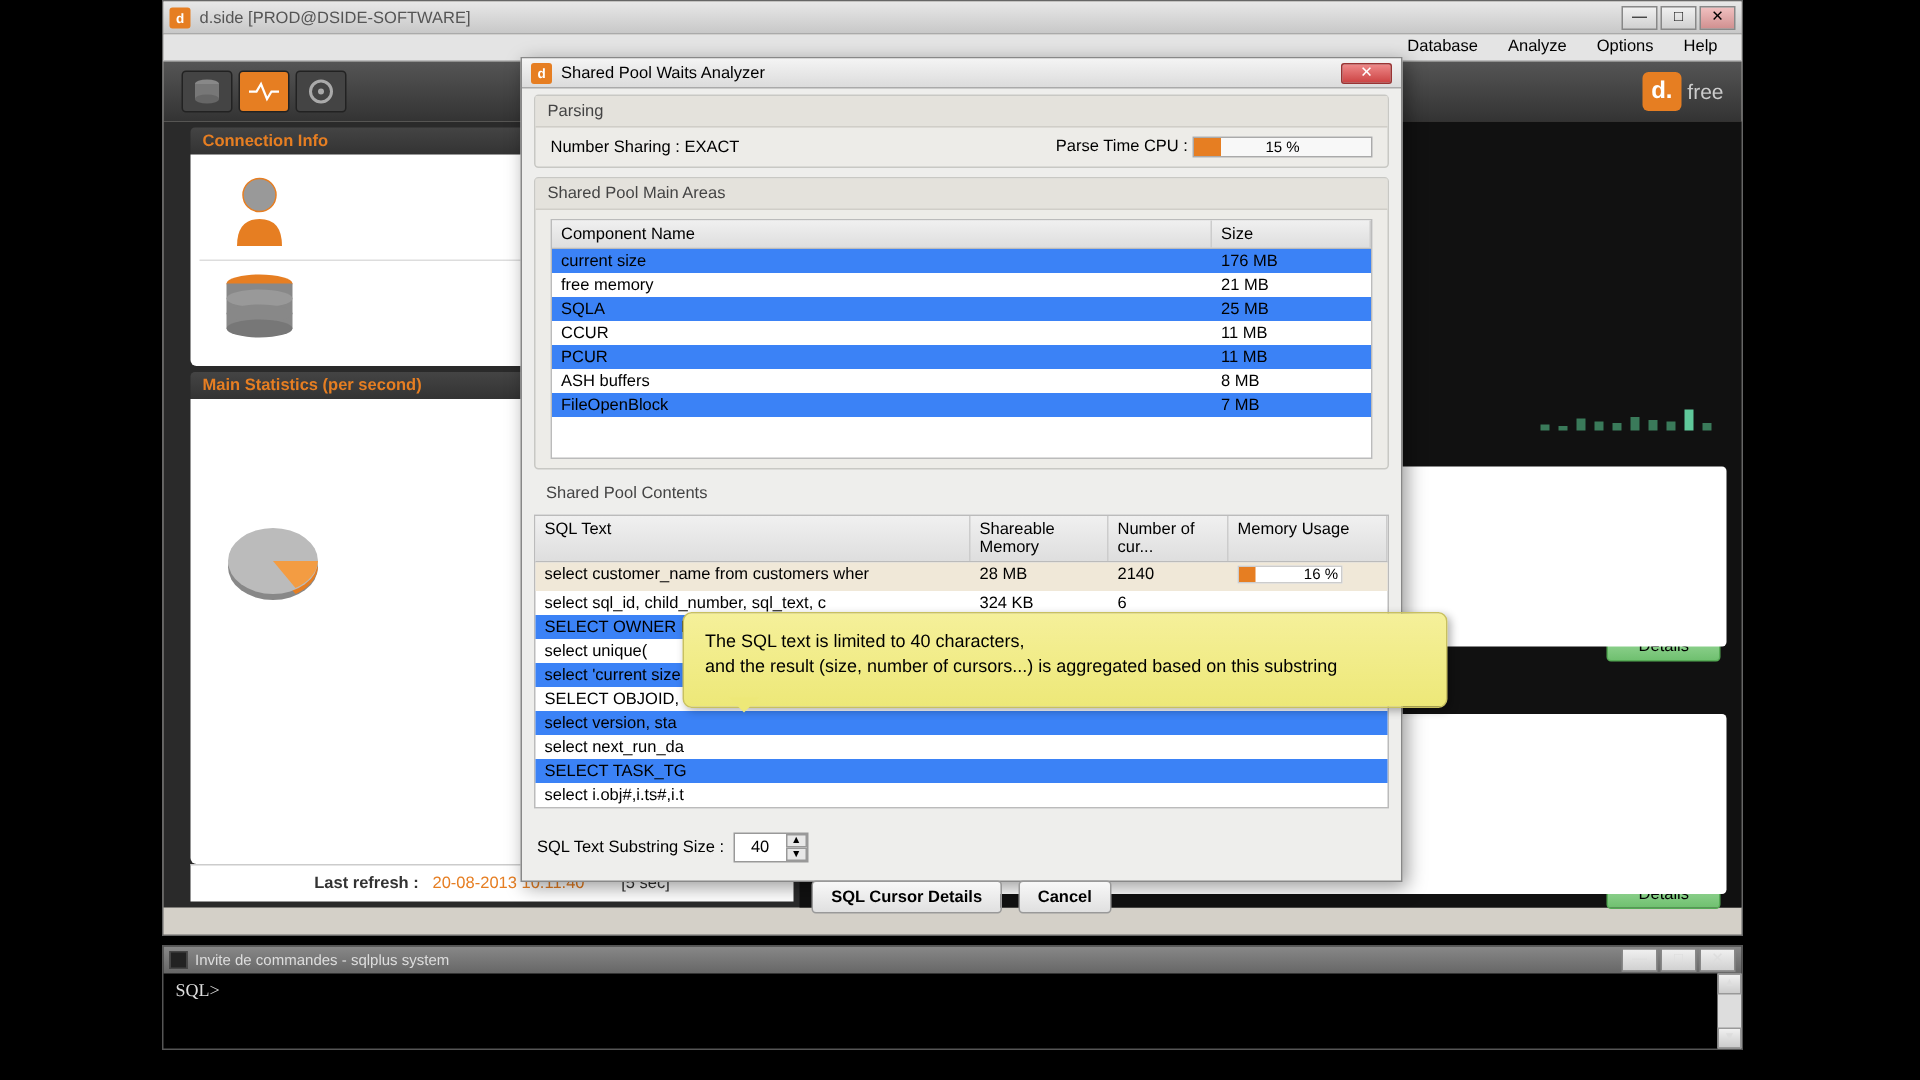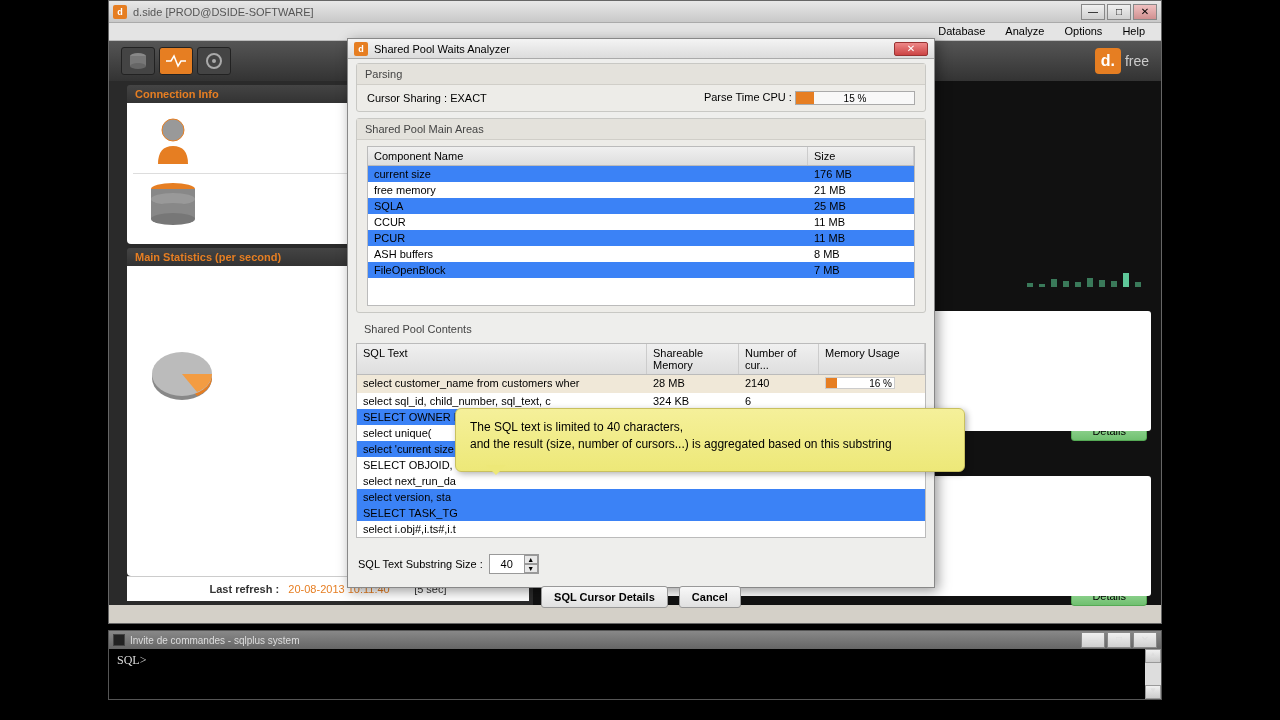--- a/index.html
+++ b/index.html
@@ -260,21 +260,21 @@
   <div class="dialog-titlebar">
     <div class="icon">d</div>
     <div class="title">Shared Pool Waits Analyzer</div>
     <div class="dlg-close">✕</div>
   </div>
   <div class="dlg-body">
     <div class="dlg-group">
       <div class="dlg-group-title">Parsing</div>
       <div class="dlg-group-content parsing-row">
         <div>
-          <span>Cursor Sharing :</span>
+          <span>Number Sharing :</span>
           <span>EXACT</span>
         </div>
         <div>
           <span>Parse Time CPU :</span>
           <span class="parse-bar">
             <span class="parse-bar-fill" style="width:15%"></span>
             <span class="parse-bar-text">15 %</span>
           </span>
         </div>
       </div>
@@ -362,28 +362,28 @@
                 <div style="width:92px"></div>
                 <div style="width:80px"></div>
                 <div style="flex:1"></div>
               </div>
               <div class="grid-row">
                 <div style="width:290px">SELECT OBJOID, </div>
                 <div style="width:92px"></div>
                 <div style="width:80px"></div>
                 <div style="flex:1"></div>
               </div>
+              <div class="grid-row alt">
+                <div style="width:290px">select version, sta</div>
+                <div style="width:92px"></div>
+                <div style="width:80px"></div>
+                <div style="flex:1"></div>
+              </div>
               <div class="grid-row">
                 <div style="width:290px">select next_run_da</div>
-                <div style="width:92px"></div>
-                <div style="width:80px"></div>
-                <div style="flex:1"></div>
-              </div>
-              <div class="grid-row alt">
-                <div style="width:290px">select version, sta</div>
                 <div style="width:92px"></div>
                 <div style="width:80px"></div>
                 <div style="flex:1"></div>
               </div>
               <div class="grid-row alt">
                 <div style="width:290px">SELECT TASK_TG</div>
                 <div style="width:92px"></div>
                 <div style="width:80px"></div>
                 <div style="flex:1"></div>
               </div>

